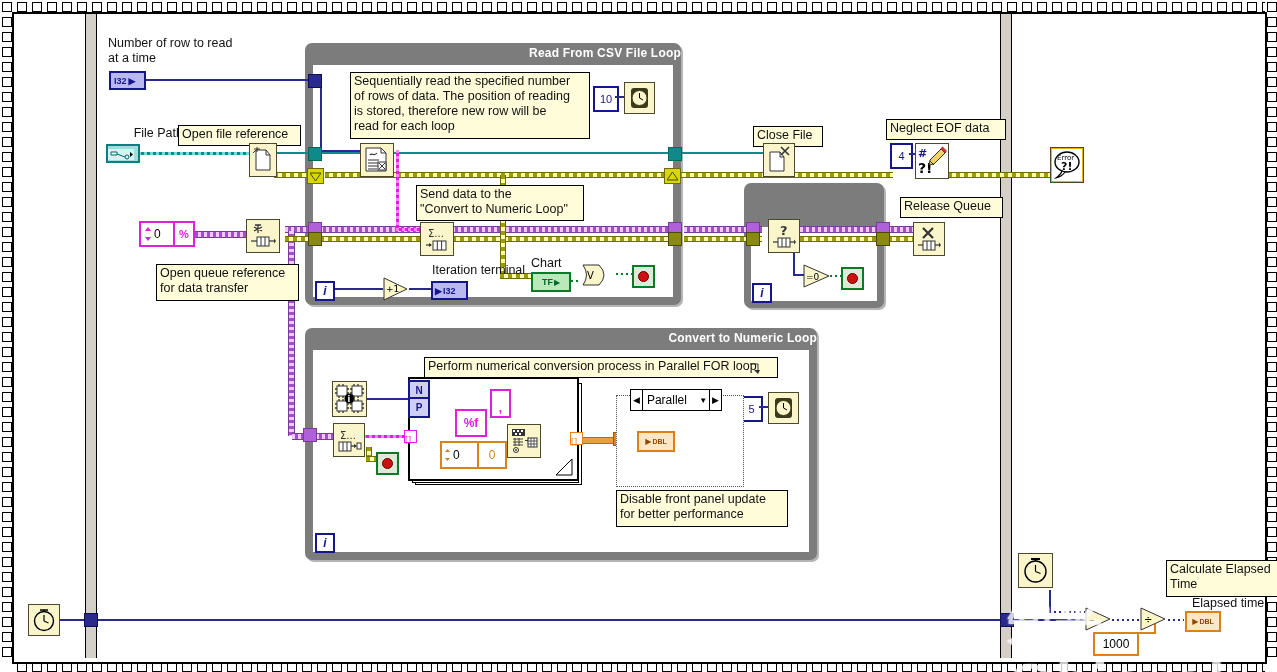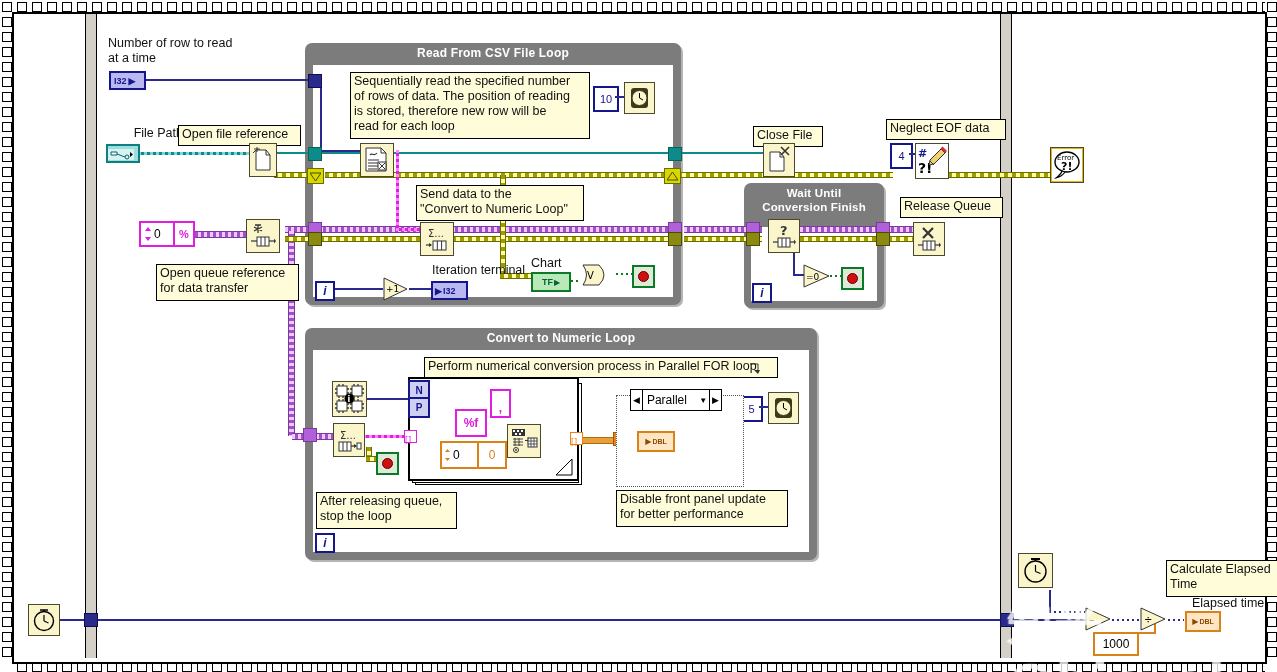--- a/index.html
+++ b/index.html
@@ -15,21 +15,21 @@
   .edge-v{position:absolute;top:0;width:12px;height:672px;background:#fff;}
   .edge-v .sq{position:absolute;left:2px;width:8px;height:8px;border:1px solid #000;background:#fff;}
 
   
   .seq-frame{position:absolute;border:2px solid #000;background:transparent;}
   .seq-divider{position:absolute;background:#d4d0c8;border-left:1px solid #000;border-right:1px solid #000;}
 
   
   .loop{position:absolute;background:#7c7c7c;border-radius:7px;
         box-shadow:2px 2px 0 rgba(120,120,120,.55);}
-  .loop-title{position:absolute;left:0;right:0;top:3px;text-align:center;
+  .loop-title{position:absolute;left:0;right:0;top:3px;text-align:right;
      color:#fff;font-weight:bold;font-size:12px;letter-spacing:.2px;
      font-family:"Liberation Sans",sans-serif;}
   .loop-inner{position:absolute;background:#fff;}
 
   
   .forloop{position:absolute;background:#fff;border:2px solid #000;}
   .forloop-shadow{position:absolute;background:#fff;border:1px solid #000;}
 
   
   .dotted-box{position:absolute;border:1px dotted #555;background:#fff;}
@@ -414,22 +414,20 @@
 
   <div class="seq-divider" style="left:85px;top:14px;width:10px;height:644px;"></div>
   <div class="seq-divider" style="left:1000px;top:14px;width:10px;height:644px;"></div>
 
   <div class="loop" style="left:305px;top:43px;width:376px;height:262px;">
     <div class="loop-title">Read From CSV File Loop</div>
     <div class="loop-inner" style="left:8px;top:22px;width:360px;height:232px;"></div>
   </div>
 
   <div class="loop" style="left:744px;top:183px;width:140px;height:125px;">
-    <div class="loop-title" style="font-size:11.5px;line-height:14px;white-space:pre-line;">Wait Until
-Conversion Finish</div>
     <div class="loop-inner" style="left:7px;top:44px;width:126px;height:74px;"></div>
   </div>
 
   <div class="loop" style="left:305px;top:328px;width:512px;height:232px;">
     <div class="loop-title">Convert to Numeric Loop</div>
     <div class="loop-inner" style="left:8px;top:22px;width:496px;height:202px;"></div>
   </div>
 
   <div class="wire w-blue" style="left:139px;top:79px;width:175px;height:2px;"></div>
   <div class="wire w-blue" style="left:312px;top:79px;width:2px;height:0px;"></div>
@@ -549,22 +547,20 @@
 is stored, therefore new row will be
 read for each loop</div>
   <div class="note" style="left:416px;top:185px;width:160px;height:32px;">Send data to the
 "Convert to Numeric Loop"</div>
   <div class="note" style="left:156px;top:264px;width:135px;height:33px;">Open queue reference
 for data transfer</div>
   <div class="note" style="left:753px;top:126px;width:62px;height:17px;">Close File</div>
   <div class="note" style="left:886px;top:119px;width:112px;height:17px;">Neglect EOF data</div>
   <div class="note" style="left:900px;top:197px;width:95px;height:17px;">Release Queue</div>
   <div class="note" style="left:424px;top:357px;width:346px;height:17px;">Perform numerical conversion process in Parallel FOR loop</div>
-  <div class="note" style="left:316px;top:492px;width:133px;height:33px;">After releasing queue,
-stop the loop</div>
   <div class="note" style="left:616px;top:490px;width:164px;height:33px;">Disable front panel update
 for better performance</div>
   <div class="note" style="left:1166px;top:560px;width:106px;height:33px;">Calculate Elapsed
 Time</div>
   <div class="freelabel" style="left:432px;top:263px;">Iteration terminal</div>
   <div class="freelabel" style="left:531px;top:256px;">Chart</div>
   <div class="freelabel" style="left:1192px;top:596px;">Elapsed time</div>
   <div class="freelabel" style="left:637px;top:415px;font-size:12px;">Waveform Chart</div>
 
   <div style="position:absolute;left:749px;top:362px;width:12px;height:13px;">

